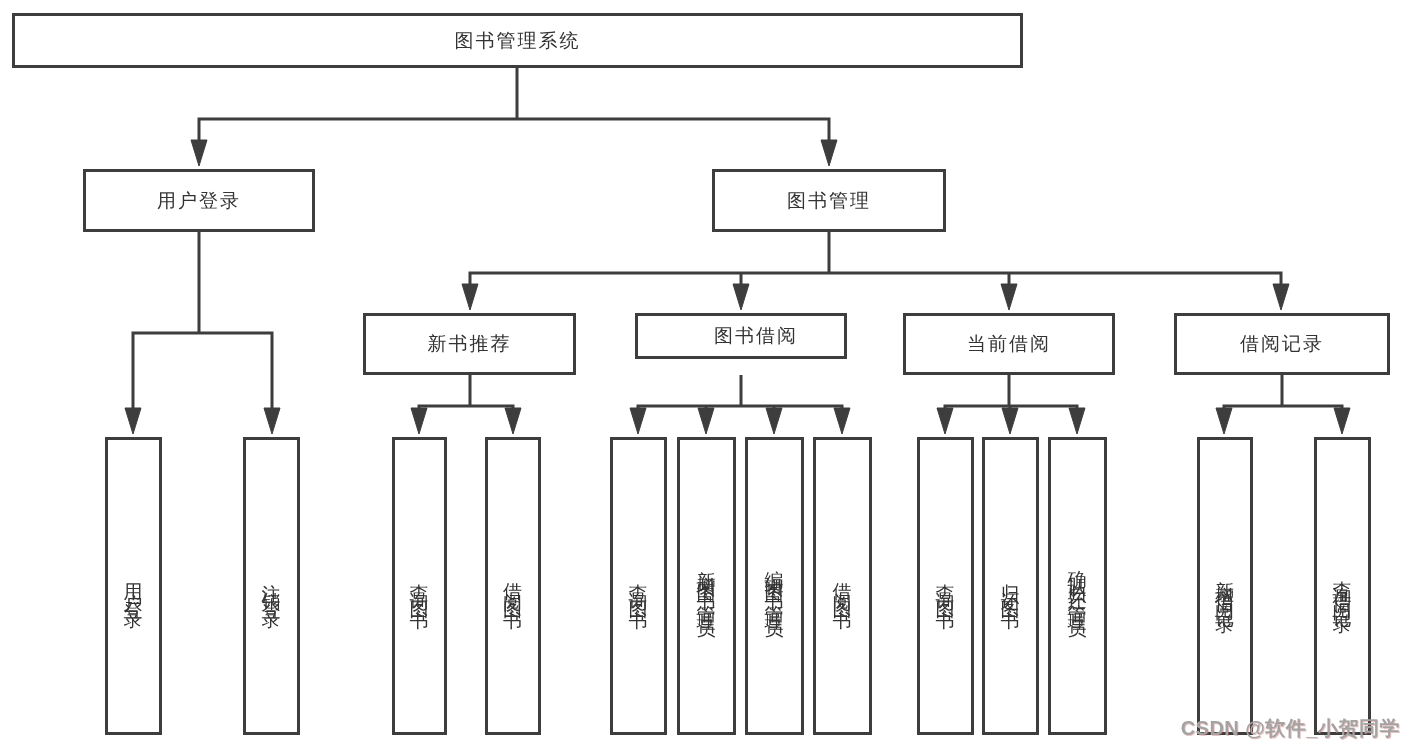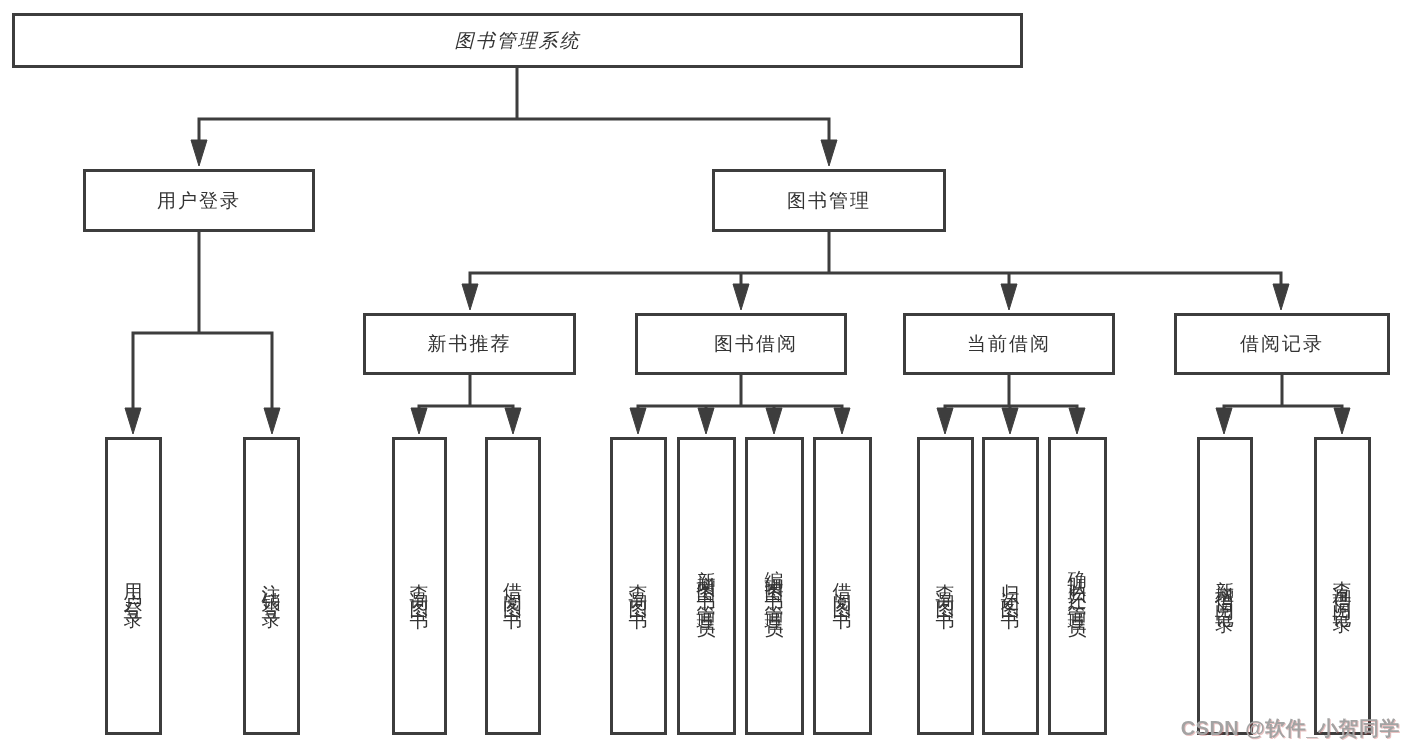--- a/index.html
+++ b/index.html
@@ -102,35 +102,35 @@
       <polygon points="766,408 782,408 774,434"></polygon>
       <polygon points="834,408 850,408 842,434"></polygon>
       <polygon points="937,408 953,408 945,434"></polygon>
       <polygon points="1002,408 1018,408 1010,434"></polygon>
       <polygon points="1069,408 1085,408 1077,434"></polygon>
       <polygon points="1216,408 1232,408 1224,434"></polygon>
       <polygon points="1334,408 1350,408 1342,434"></polygon>
     </g>
   </svg>
 
-  <div class="hnode" style="left:12px; top:13px; width:1011px; height:55px;font-style:italic;">
+  <div class="hnode" style="left:12px; top:13px; width:1011px; height:55px;">
     <span>图书管理系统</span>
   </div>
 
   <div class="hnode" style="left:83px; top:169px; width:232px; height:63px;">
     <span>用户登录</span>
   </div>
   <div class="hnode" style="left:363px; top:313px; width:213px; height:62px;">
     <span>新书推荐</span>
   </div>
 
   <div class="hnode" style="left:712px; top:169px; width:234px; height:63px;">
     <span>图书管理</span>
   </div>
-  <div class="hnode" style="left:635px; top:313px; width:212px; height:62px;padding-left:30px;">
+  <div class="hnode" style="left:635px; top:313px; width:212px; height:46px;padding-left:30px;">
     <span>图书借阅</span>
   </div>
   <div class="hnode" style="left:903px; top:313px; width:212px; height:62px;">
     <span>当前借阅</span>
   </div>
   <div class="hnode" style="left:1174px; top:313px; width:216px; height:62px;">
     <span>借阅记录</span>
   </div>
 
   <div class="vnode" style="left:105px; width:57px;">

